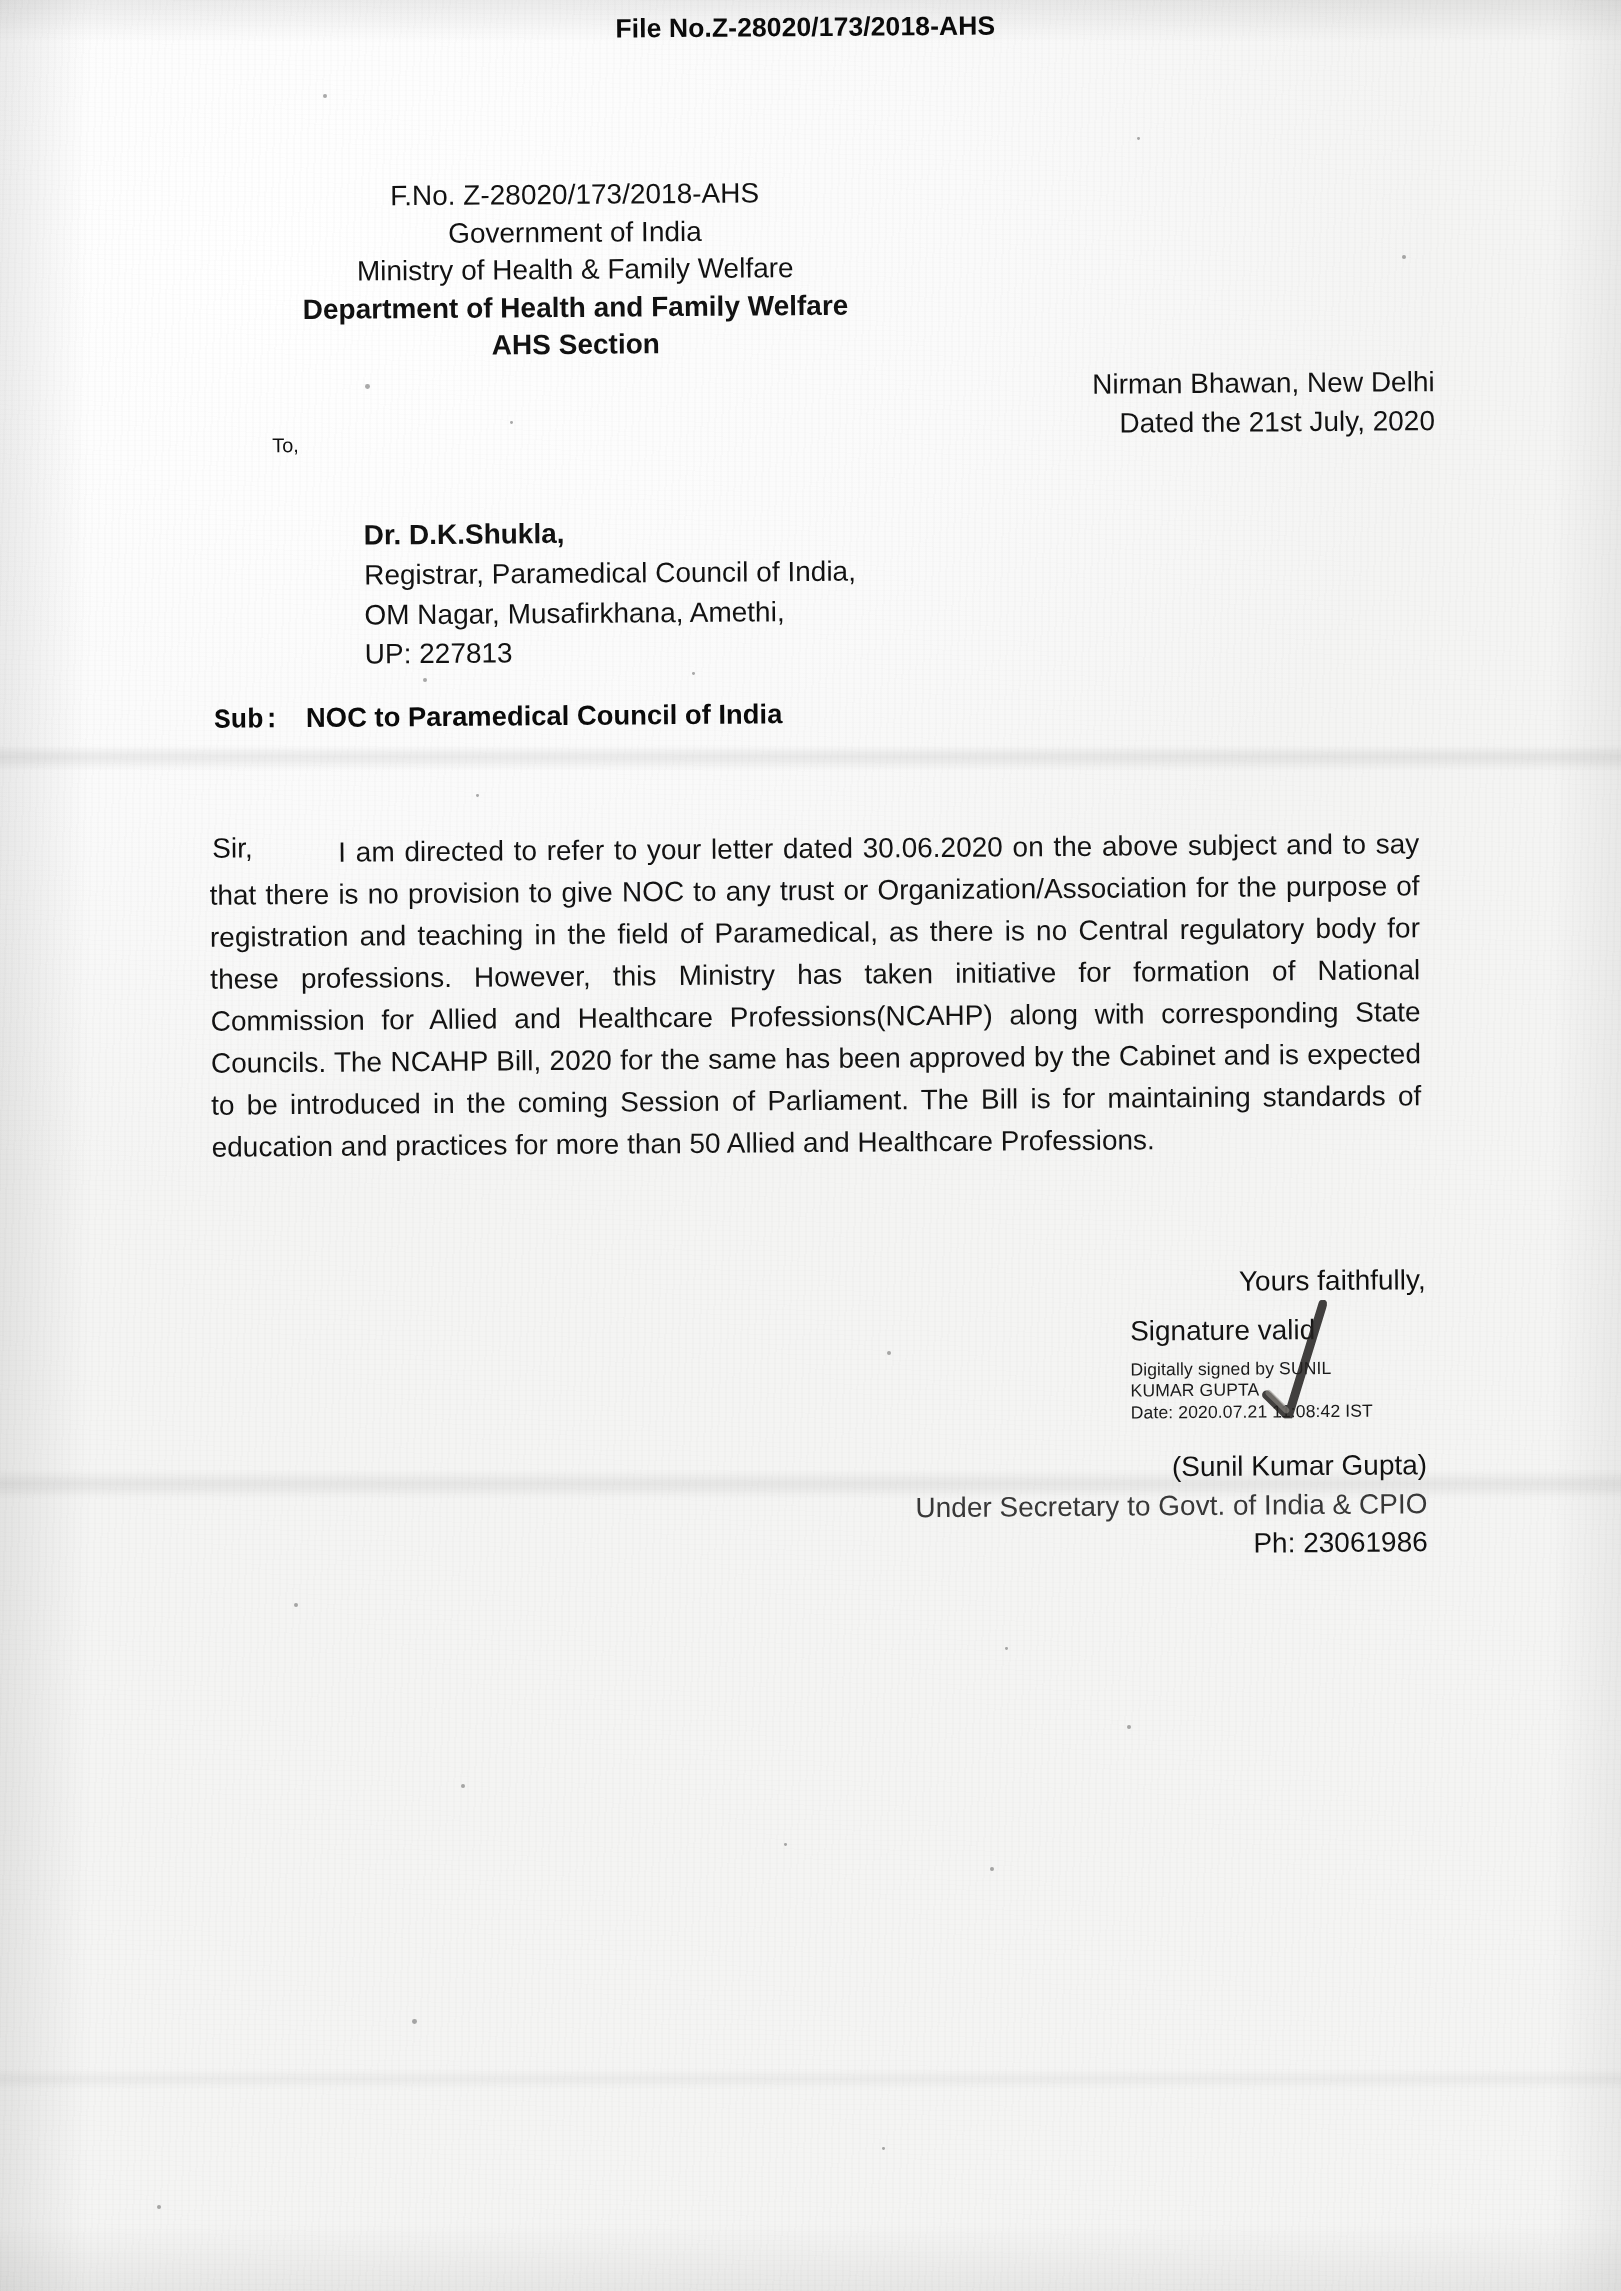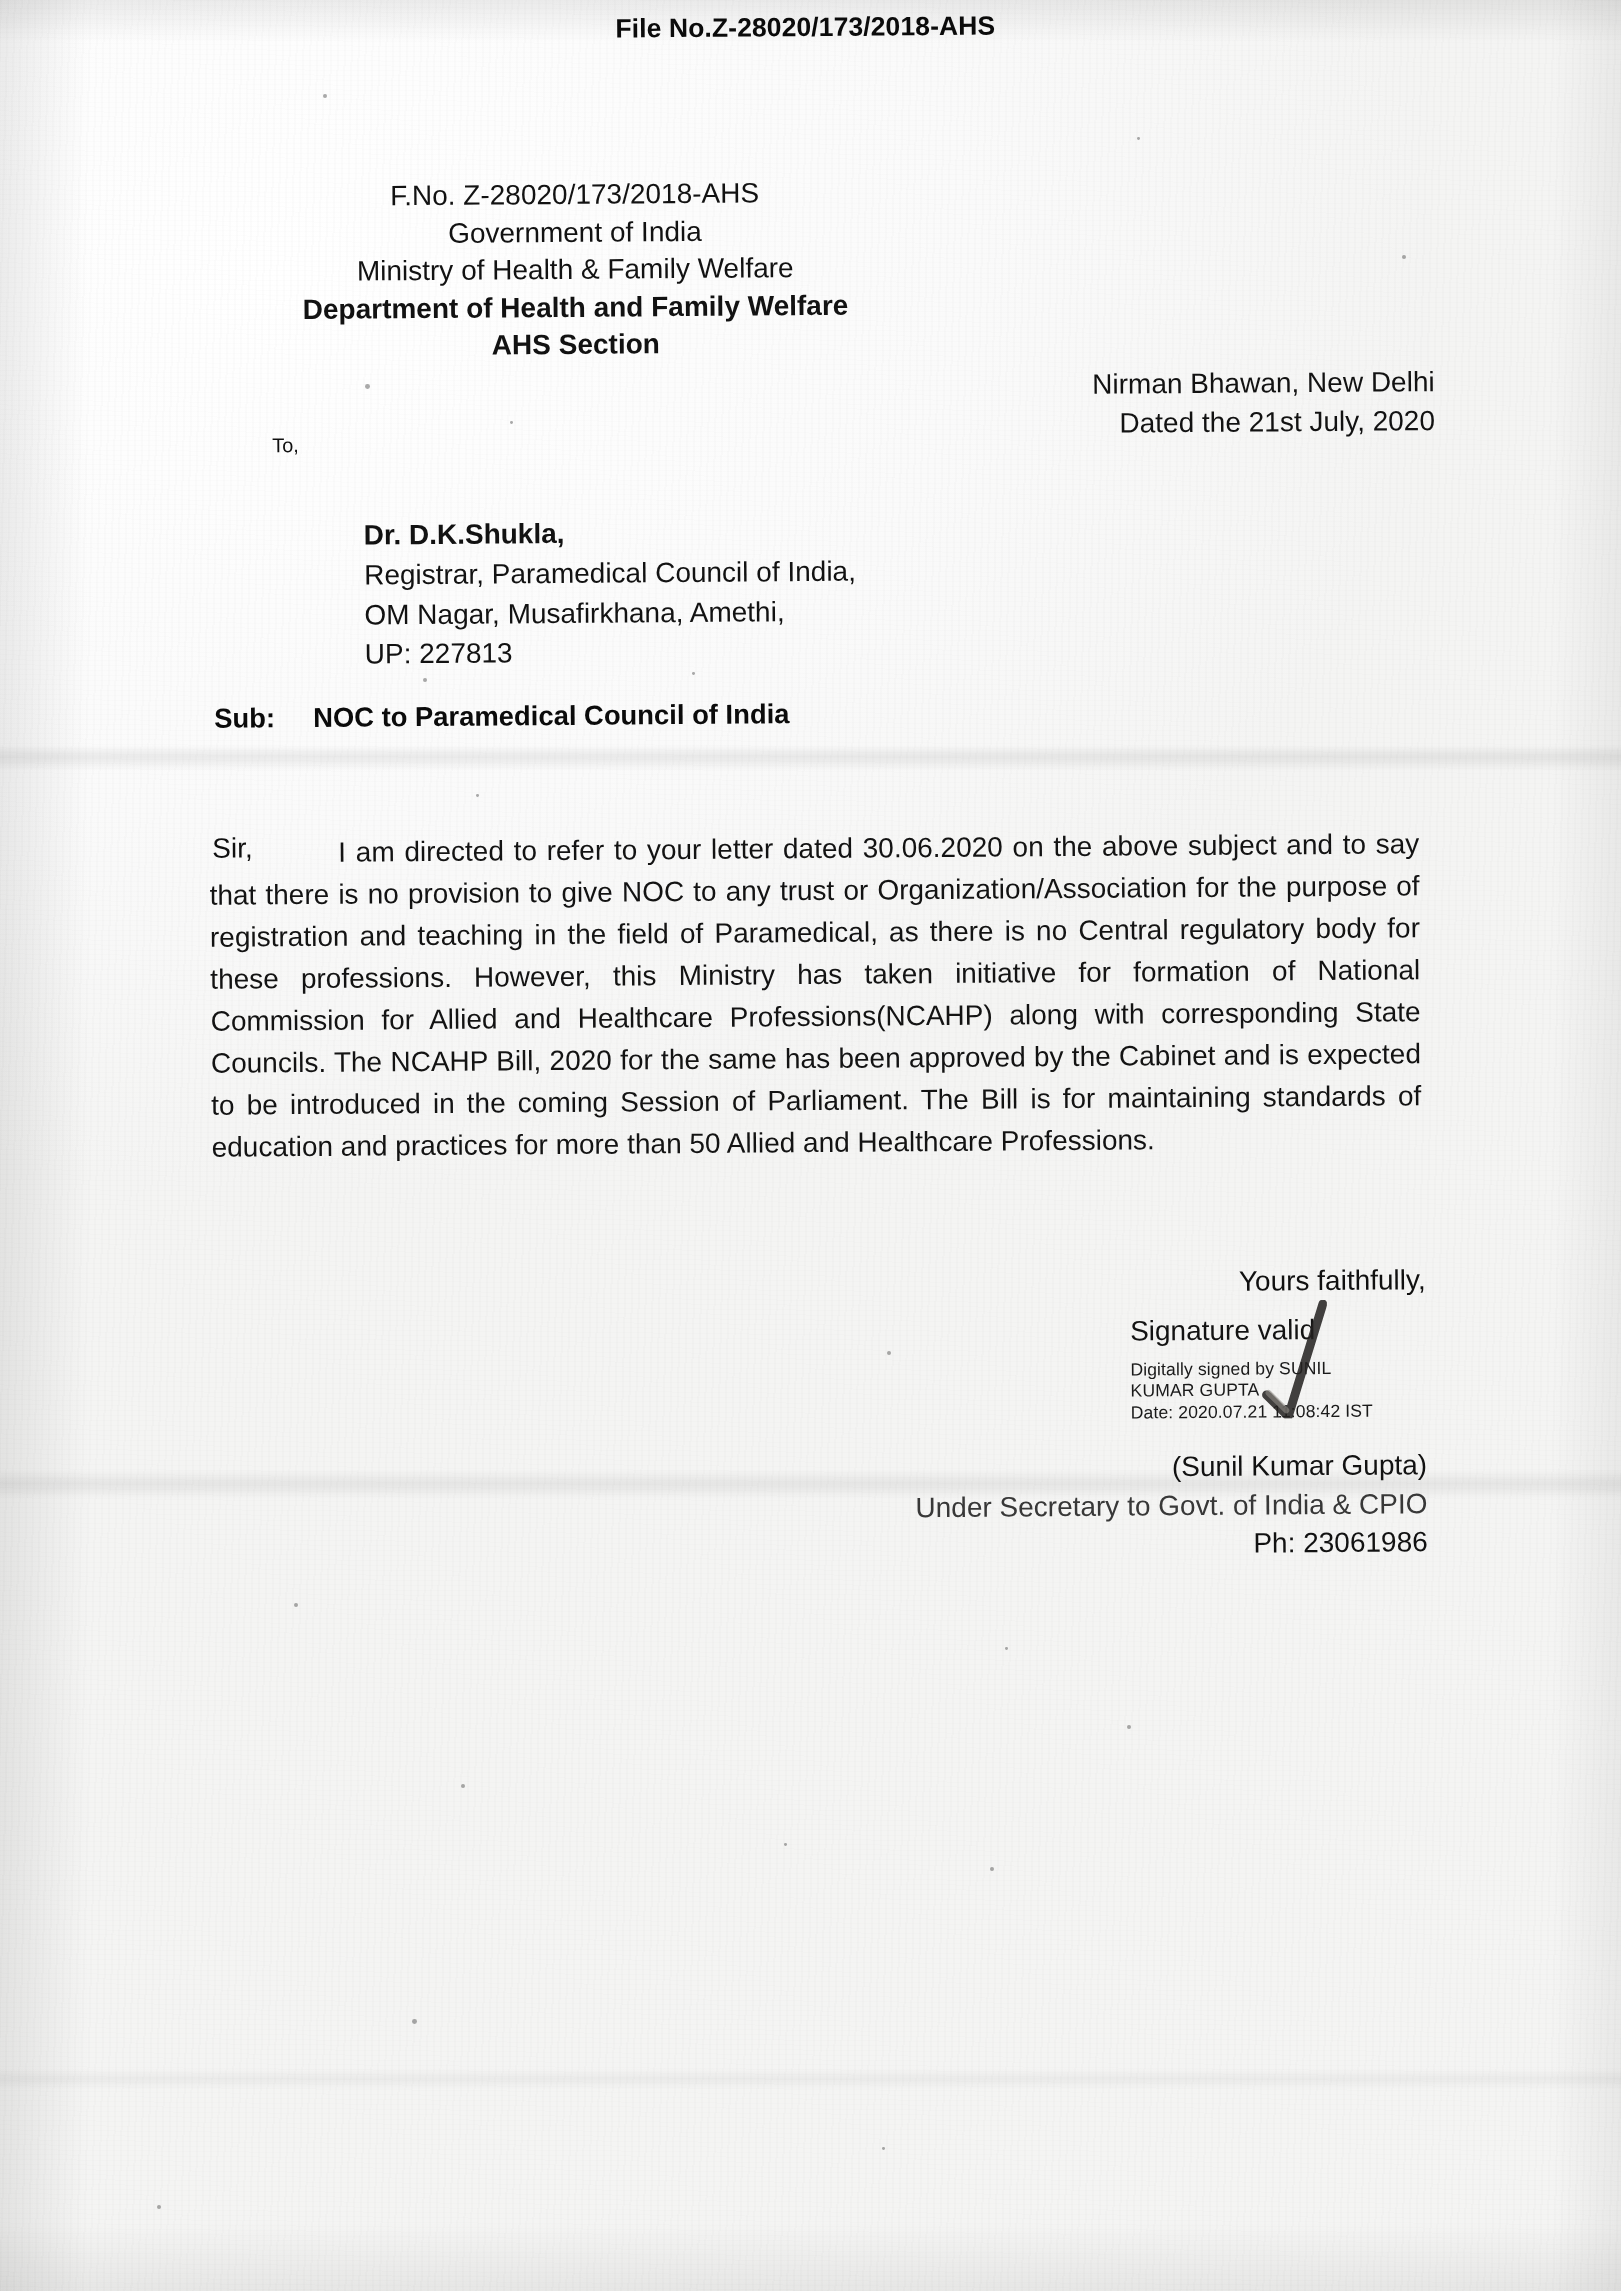--- a/index.html
+++ b/index.html
@@ -128,21 +128,21 @@
   .addr-line.bold { font-weight: bold; }
 
   .subject-row {
     position: absolute;
     top: 698px;
     left: 214px;
     font-size: 27.4px;
     font-weight: bold;
     color: #0b0b0b;
   }
-  .subject-row .sub-label { margin-right: 38px; }
+  .subject-row .sub-label { margin-right: 26px; font-family: Liberation Mono, monospace; }
 
   .salutation {
     position: absolute;
     top: 828px;
     left: 211px;
     font-size: 28px;
   }
 
   .body-para {
     position: absolute;

